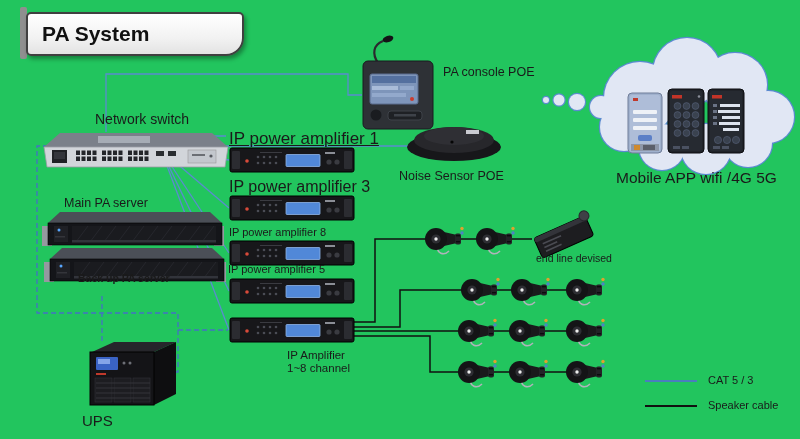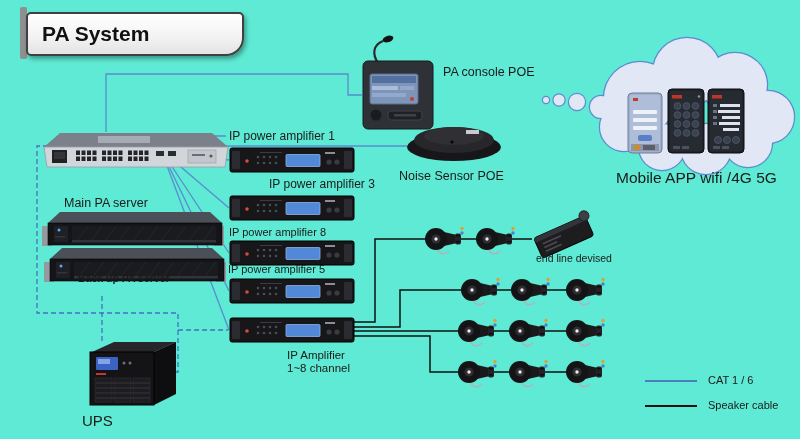--- a/index.html
+++ b/index.html
@@ -1,16 +1,16 @@
 <!DOCTYPE html>
 <html><head>
 <meta charset="utf-8">
 <style>
   html,body{margin:0;padding:0;background:#fff;}
-  #stage{position:relative;width:800px;height:439px;background:#5eead4;overflow:hidden;
+  #stage{position:relative;width:800px;height:439px;background:#22c55e;overflow:hidden;
          font-family:"Liberation Sans",sans-serif;color:#1a1a1a;}
   svg{position:absolute;left:0;top:0;}
   .lbl{position:absolute;white-space:nowrap;color:#1a1a1a;line-height:1.1;}
   .banner-bar{position:absolute;left:20px;top:7px;width:7px;height:52px;background:#8f8f8f;border-radius:2px;}
   .banner{position:absolute;left:26px;top:12px;width:200px;height:40px;
           background:linear-gradient(180deg,#ffffff 0%,#f2f2f2 60%,#e3e3e3 100%);
           border:2px solid #404040;border-radius:5px 5px 18px 5px;
           box-shadow:2px 3px 4px rgba(0,0,0,0.35);
           display:flex;align-items:center;padding-left:14px;
           font-size:21px;font-weight:bold;color:#111;}
@@ -315,35 +315,36 @@
         </g>
         <rect x="713" y="146" width="7" height="3" fill="#4a5161"></rect>
         <rect x="722" y="146" width="7" height="3" fill="#4a5161"></rect>
       </g>
     </g>
   </svg>
 
   <div class="banner-bar"></div>
   <div class="banner">PA System</div>
 
+  <div class="lbl" style="left:95px;top:112px;font-size:14px;">Network switch</div>
   <div class="lbl" style="left:64px;top:197px;font-size:12.5px;">Main PA server</div>
   <div class="lbl" style="left:78px;top:273px;font-size:10.5px;font-weight:600;">Back up PA server</div>
   <div class="lbl" style="left:82px;top:413px;font-size:15px;text-align:right;">UPS</div>
 
-  <div class="lbl" style="left:229px;top:130px;font-size:12px;">IP power amplifier 1</div>
-  <div class="lbl" style="left:229px;top:178px;font-size:12px;margin-left:40px;">IP power amplifier 3</div>
+  <div class="lbl" style="left:229px;top:130px;font-size:17px;text-decoration:underline;">IP power amplifier 1</div>
+  <div class="lbl" style="left:229px;top:178px;font-size:16px;">IP power amplifier 3</div>
   <div class="lbl" style="left:229px;top:226px;font-size:11px;">IP power amplifier 8</div>
   <div class="lbl" style="left:228px;top:263px;font-size:11px;">IP power amplifier 5</div>
 
   <div class="lbl" style="left:287px;top:349px;font-size:11.5px;">IP Amplifier</div>
   <div class="lbl" style="left:287px;top:362px;font-size:11.5px;">1~8 channel</div>
 
   <div class="lbl" style="left:443px;top:66px;font-size:12.5px;">PA console POE</div>
   <div class="lbl" style="left:399px;top:162px;font-size:12.5px;margin-top:8px;">Noise Sensor POE</div>
   <div class="lbl" style="left:616px;top:169px;font-size:15.5px;">Mobile APP wifi /4G 5G</div>
   <div class="lbl" style="left:536px;top:253px;font-size:10.5px;">end line devised</div>
 
   <div class="legend-line cat5" style="left:645px;top:380px;"></div>
-  <div class="lbl" style="left:708px;top:374px;font-size:11px;">CAT 1 / 6</div>
+  <div class="lbl" style="left:708px;top:374px;font-size:11px;">CAT 5 / 3</div>
   <div class="legend-line spk" style="left:645px;top:405px;"></div>
   <div class="lbl" style="left:708px;top:399px;font-size:11px;">Speaker cable</div>
 
 </div>
 
 </body></html>

